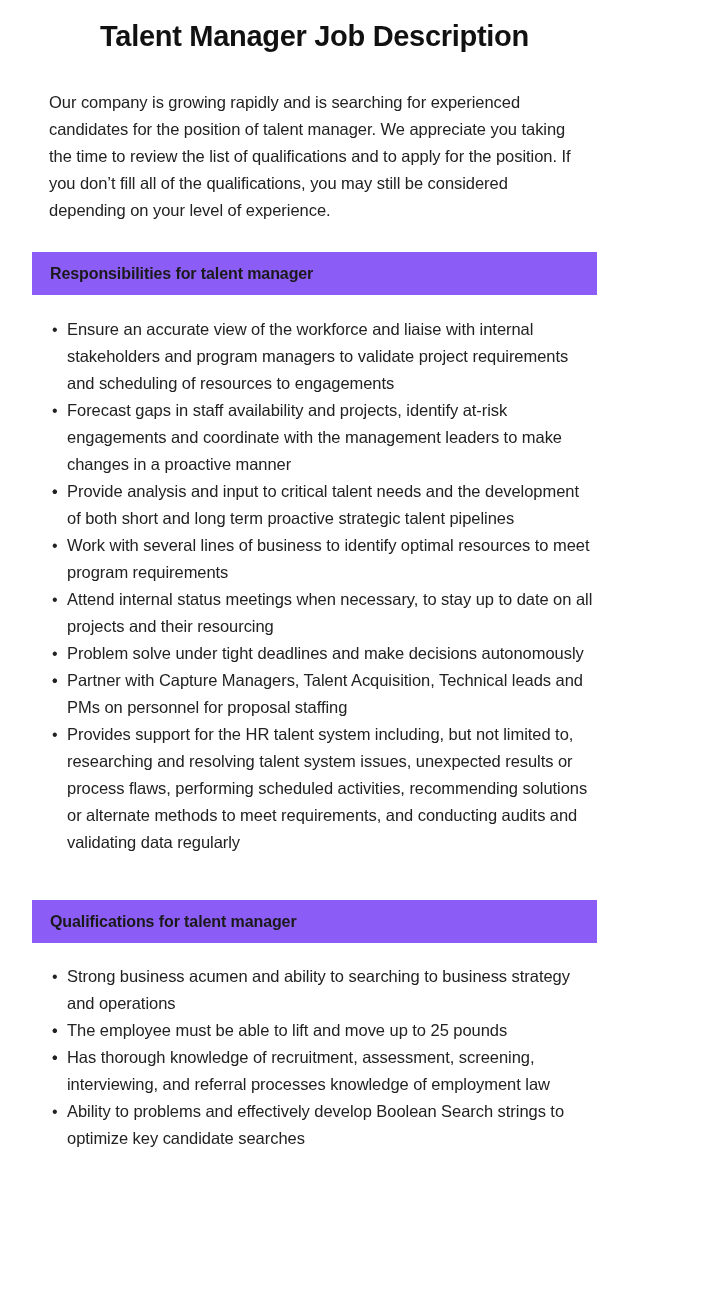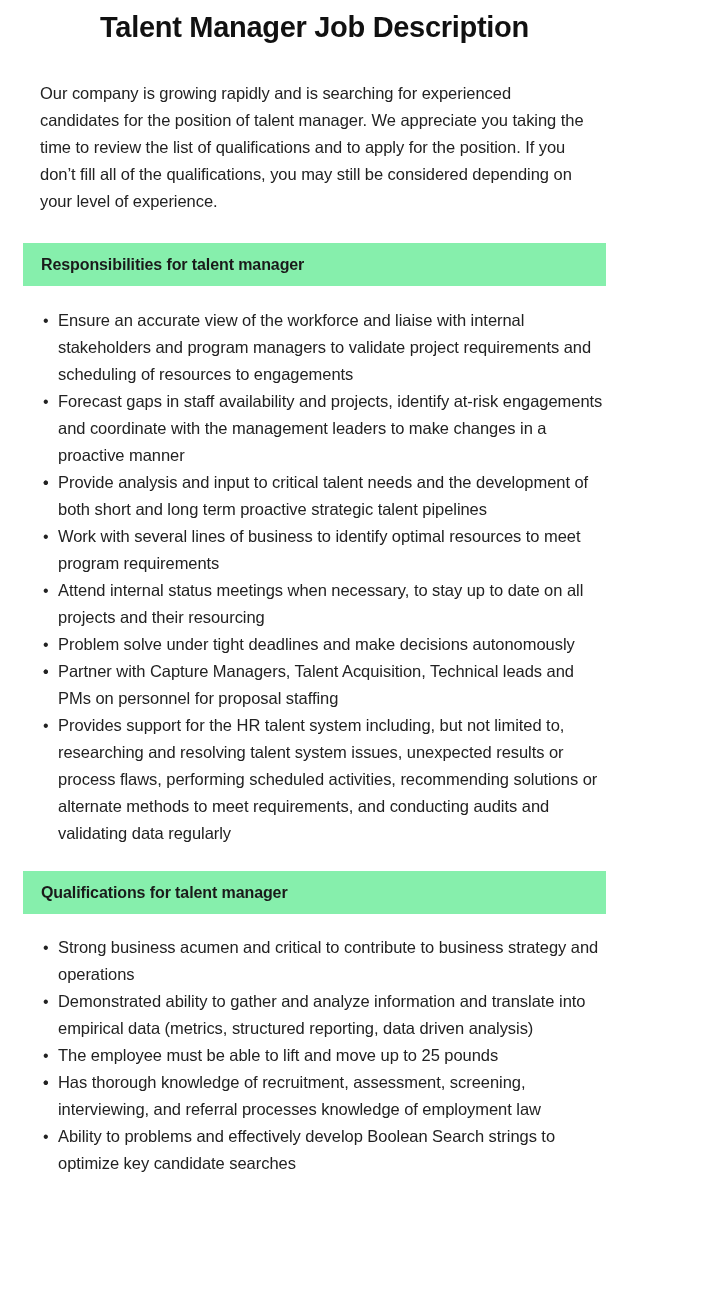--- a/index.html
+++ b/index.html
@@ -12,21 +12,21 @@
     width: 720px;
     min-height: 1299px;
     font-family: "Liberation Sans", "DejaVu Sans", sans-serif;
     color: #1a1a1a;
     -webkit-font-smoothing: antialiased;
   }
   .page {
     width: 629px;
     min-height: 1299px;
     background: #ffffff;
-    padding: 0;
+    padding: 9px;
     position: relative;
   }
   .doc-title {
     font-size: 29px;
     font-weight: 700;
     text-align: center;
     letter-spacing: -0.3px;
     color: #111111;
     margin: 0;
     padding: 7px 24px 0 24px;
@@ -37,31 +37,31 @@
     padding: 17px 24px 0 24px;
     font-size: 16.5px;
     line-height: 27px;
     color: #222222;
     letter-spacing: -0.05px;
   }
   .section {
     margin: 0;
   }
   .section-header {
-    background: #86efac;
+    background: #8b5cf6;
     margin: 0 23px;
     padding: 11px 0 11px 18px;
     font-size: 16px;
     font-weight: 600;
     color: #1a1a1a;
     letter-spacing: -0.1px;
     line-height: 21px;
   }
   .section-first { margin-top: 28px; }
-  .section-next  { margin-top: 24px; }
+  .section-next  { margin-top: 44px; }
   .bullet-list {
     list-style: none;
     margin: 0;
     padding: 0;
   }
   .bullet-list.responsibilities { padding-top: 21px; }
   .bullet-list.qualifications   { padding-top: 20px; }
   .bullet-item {
     position: relative;
     padding: 0 26px 0 58px;
@@ -134,25 +134,24 @@
         <span>Provides support for the HR talent system including, but not limited to, researching and resolving talent system issues, unexpected results or process flaws, performing scheduled activities, recommending solutions or alternate methods to meet requirements, and conducting audits and validating data regularly</span>
       </li>
     </ul>
   </section>
 
   <section class="section section-next">
     <div class="section-header">Qualifications for talent manager</div>
     <ul class="bullet-list qualifications">
       <li class="bullet-item">
         <span class="dot">•</span>
-        <span>Strong business acumen and critical to contribute to business strategy and operations</span>
+        <span>Strong business acumen and ability to searching to business strategy and operations</span>
       </li>
       <li class="bullet-item">
         <span class="dot">•</span>
-        <span>Demonstrated ability to gather and analyze information and translate into empirical data (metrics, structured reporting, data driven analysis)</span>
       </li>
       <li class="bullet-item">
         <span class="dot">•</span>
         <span>The employee must be able to lift and move up to 25 pounds</span>
       </li>
       <li class="bullet-item">
         <span class="dot">•</span>
       </li>
       <li class="bullet-item">
         <span class="dot">•</span>

